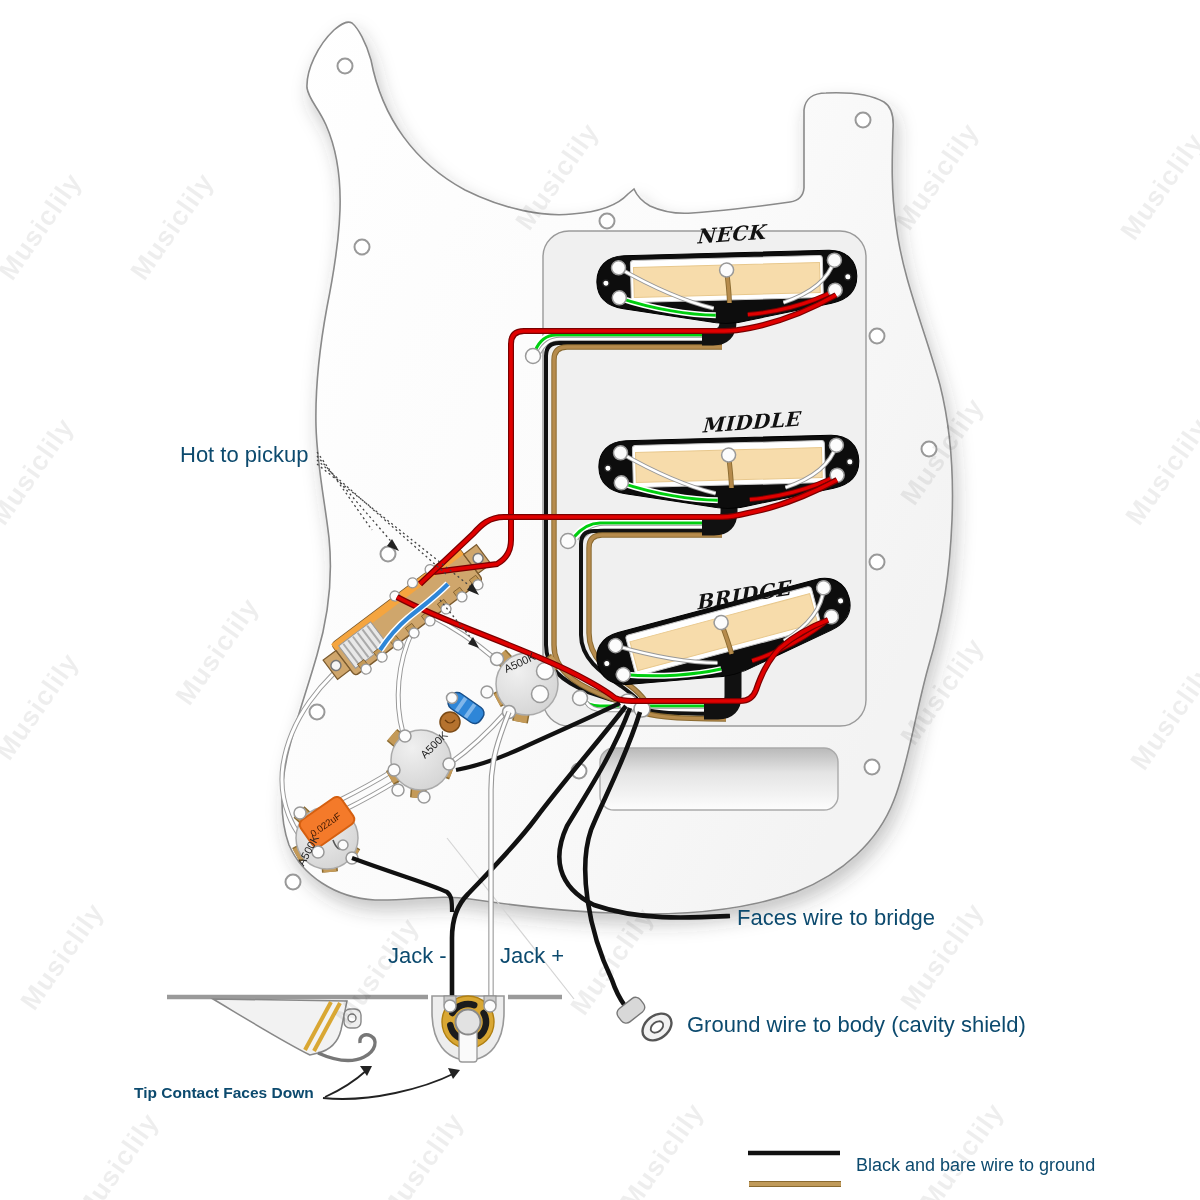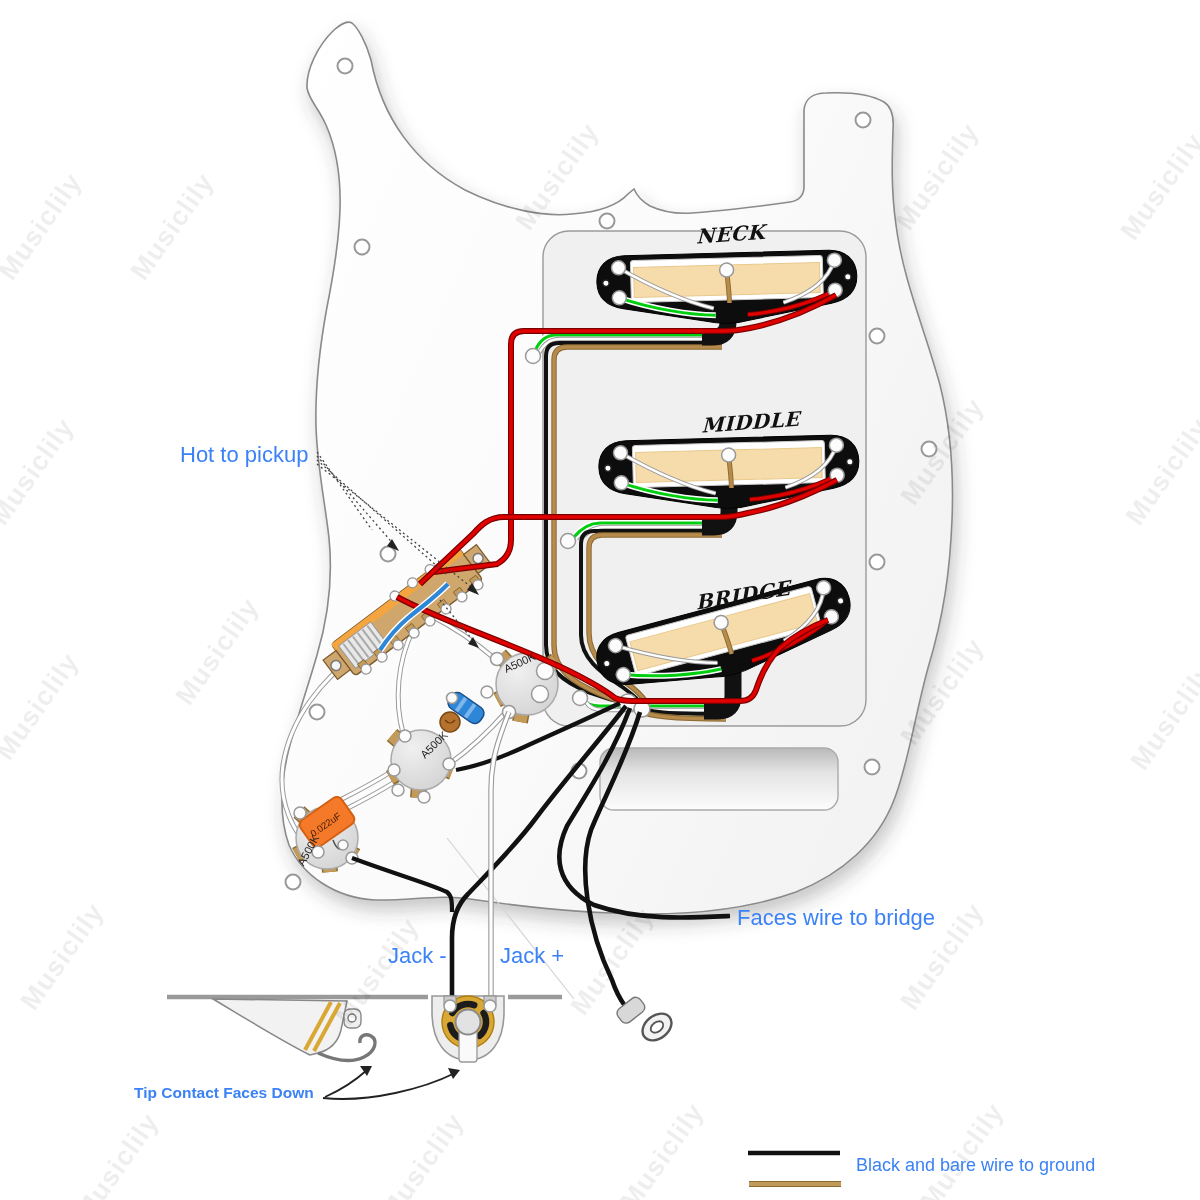--- a/index.html
+++ b/index.html
@@ -3,21 +3,21 @@
 <meta charset="utf-8">
 <style>
   html,body{margin:0;padding:0;background:#fff;}
   .stage{position:relative;width:1200px;height:1200px;overflow:hidden;
          font-family:"Liberation Sans",sans-serif;background:#fff;}
   svg{position:absolute;left:0;top:0;z-index:1;}
   .wm-layer{position:absolute;left:0;top:0;width:1200px;height:1200px;z-index:2;pointer-events:none;}
   .wm{position:absolute;font:bold 27px "Liberation Sans",sans-serif;letter-spacing:1px;
       color:rgba(0,0,0,0.065);transform:rotate(-55deg);transform-origin:0 100%;white-space:nowrap;}
   .lbl-layer{position:absolute;left:0;top:0;width:1200px;height:1200px;z-index:3;pointer-events:none;}
-  .lbl{position:absolute;font:22px "Liberation Sans",sans-serif;color:#3b82f6;white-space:nowrap;}
+  .lbl{position:absolute;font:22px "Liberation Sans",sans-serif;color:#0c4a6e;white-space:nowrap;}
   .lbl.small{font-size:15.5px;font-weight:bold;}
   .lbl.legend{font-size:18px;}
   .pname{position:absolute;font:italic 600 20px "DejaVu Serif",serif;color:#111;letter-spacing:.5px;
          transform:rotate(-4deg) skewX(-8deg);white-space:nowrap;}
   .potlbl{position:absolute;font:11px "Liberation Sans",sans-serif;color:#222;transform-origin:0 0;white-space:nowrap;}
   .caplbl{position:absolute;font:9.5px "Liberation Sans",sans-serif;color:#3a1500;transform-origin:0 0;white-space:nowrap;}
 </style>
 </head>
 <body>
 
@@ -397,20 +397,21 @@
 
 <div class="lbl-layer">
   <div class="pname" style="left:698px;top:222px">NECK</div>
   <div class="pname" style="left:703px;top:410px">MIDDLE</div>
   <div class="pname" style="left:697px;top:583px;transform:rotate(-9deg) skewX(-8deg)">BRIDGE</div>
 
   <div class="lbl" style="left:180px;top:442px">Hot to pickup</div>
   <div class="lbl" style="left:388px;top:943px">Jack -</div>
   <div class="lbl" style="left:500px;top:943px">Jack +</div>
   <div class="lbl" style="left:737px;top:905px">Faces wire to bridge</div>
+  <div class="lbl" style="left:687px;top:1012px">Ground wire to body (cavity shield)</div>
   <div class="lbl small" style="left:134px;top:1084px">Tip Contact Faces Down</div>
   <div class="lbl legend" style="left:856px;top:1155px">Black and bare wire to ground</div>
 
   <div class="potlbl" style="left:502px;top:664px;transform:rotate(-25deg)">A500K</div>
   <div class="potlbl" style="left:418px;top:752px;transform:rotate(-45deg)">A500K</div>
   <div class="potlbl" style="left:295px;top:862px;transform:rotate(-62deg)">A500K</div>
   <div class="caplbl" style="left:308px;top:830px;transform:rotate(-35deg)">0.022uF</div>
 </div>
 
 </div>

